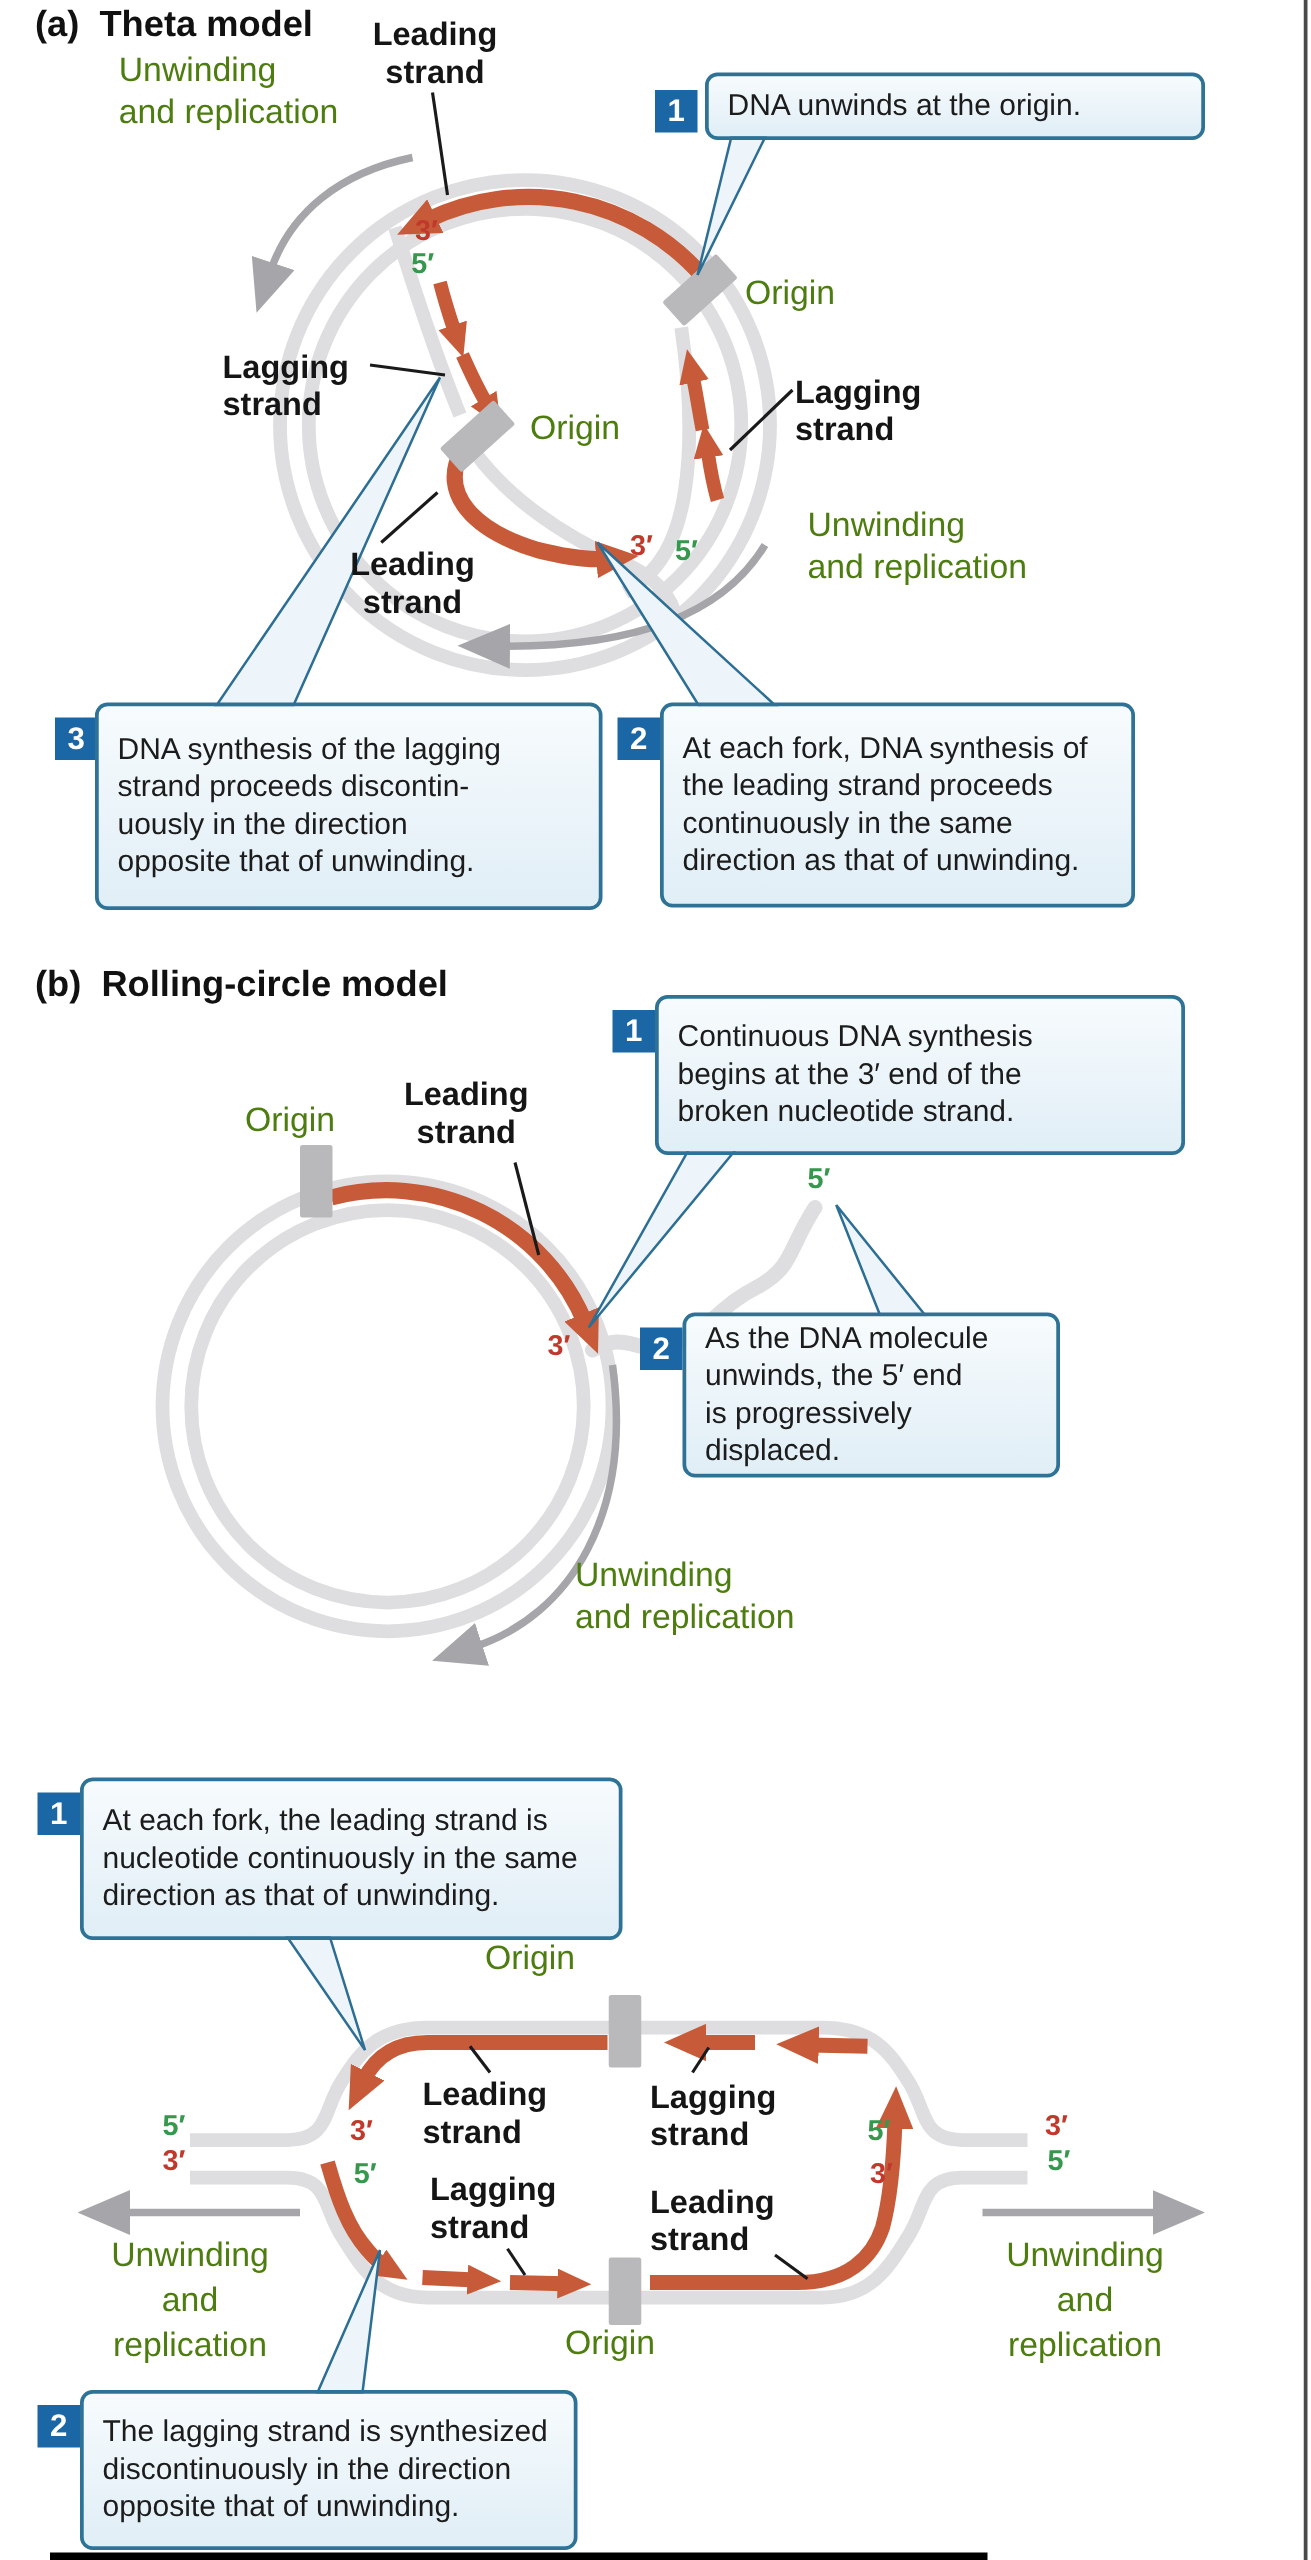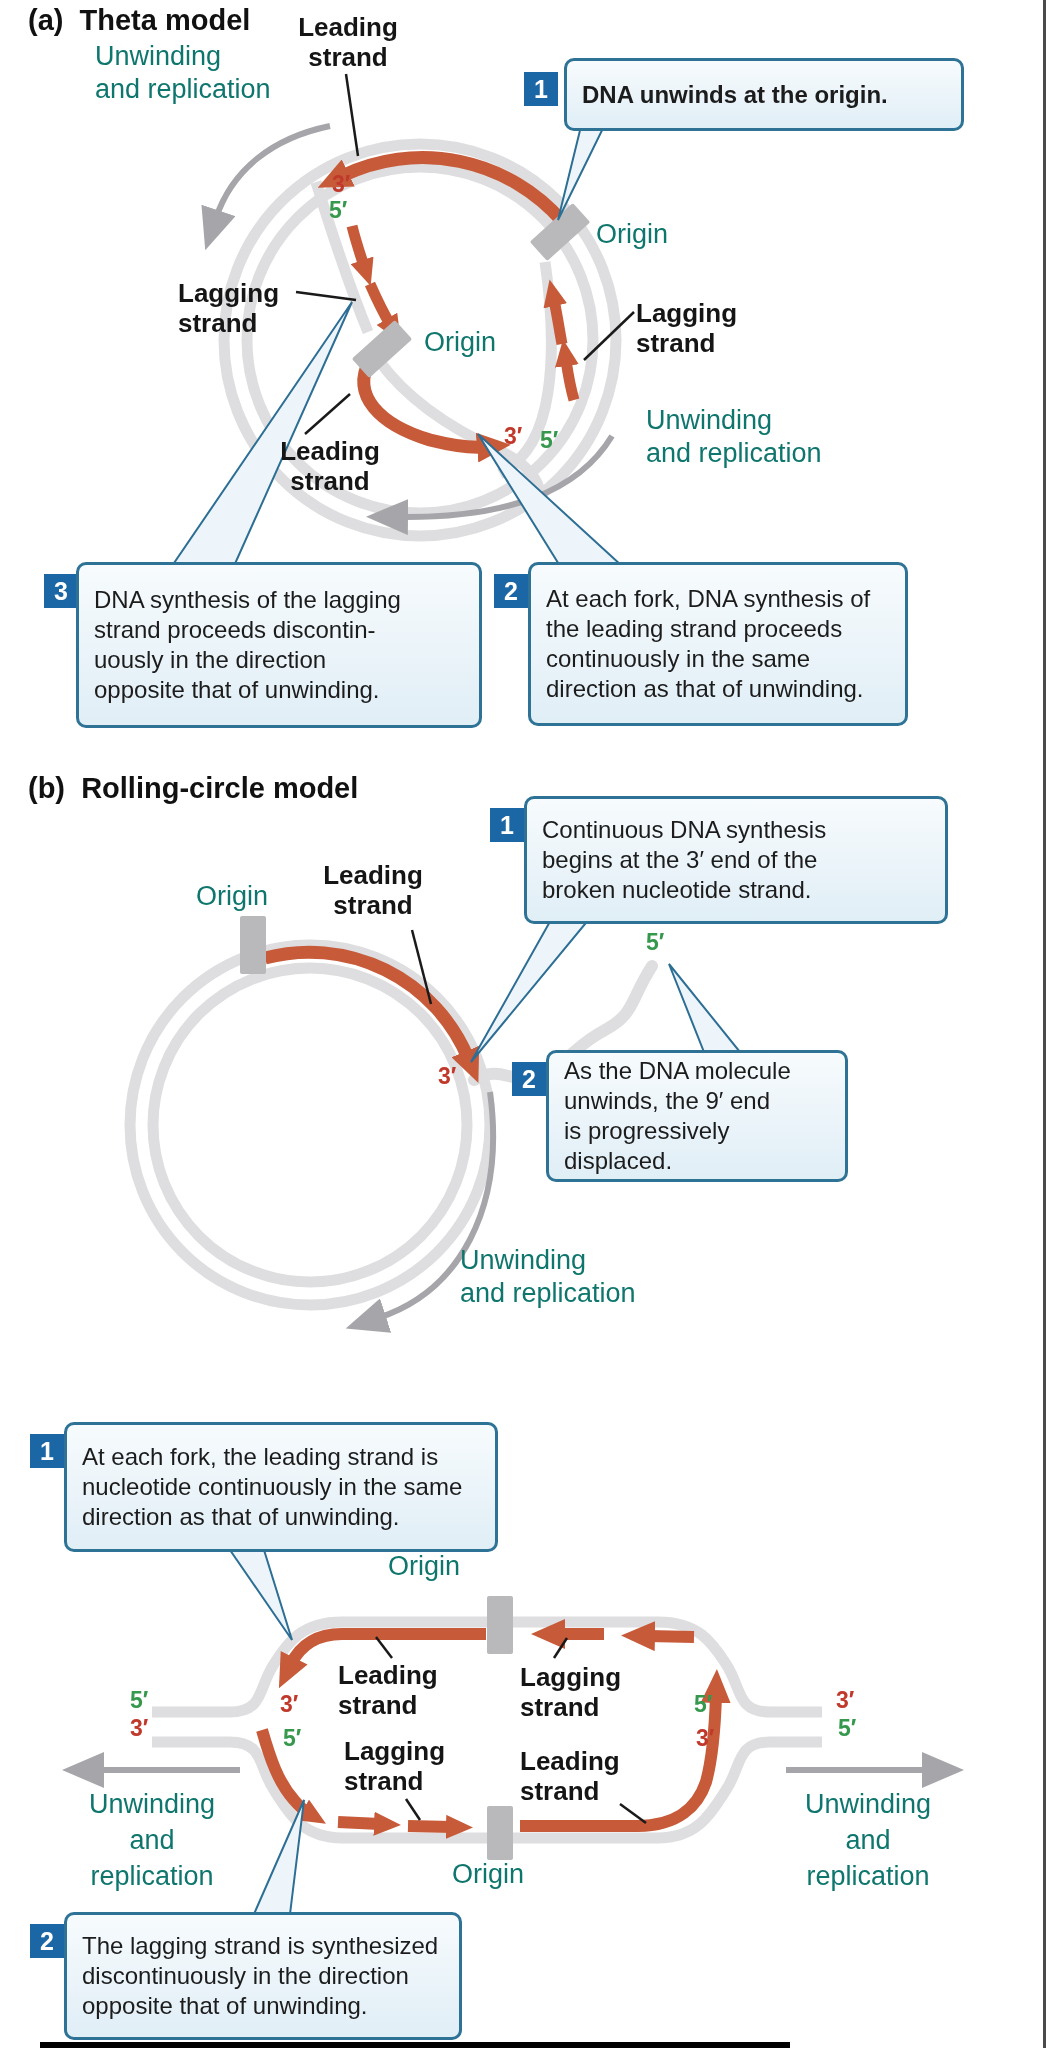--- a/index.html
+++ b/index.html
@@ -1,20 +1,20 @@
 <!DOCTYPE html>
 <html><head>
 <meta charset="utf-8">
 <style>
   html,body{margin:0;padding:0;background:#fff;}
   #fig{position:relative;width:1049px;height:2048px;background:#ffffff;overflow:hidden;
        font-family:"Liberation Sans", sans-serif;color:#1a1a1a;}
   svg.layer{position:absolute;left:0;top:0;}
   .title{position:absolute;font-weight:bold;font-size:29px;color:#111;white-space:pre;}
-  .lbl{position:absolute;font-size:27px;line-height:33px;color:#0f766e;white-space:pre-line;}
+  .lbl{position:absolute;font-size:27px;line-height:33px;color:#4d7c0f;white-space:pre-line;}
   .blbl{position:absolute;font-weight:bold;font-size:26px;line-height:30px;color:#151515;white-space:pre-line;}
   .ctr{text-align:center;}
   .prime{position:absolute;font-weight:bold;font-size:23px;line-height:24px;}
   .red{color:#C0392B;}
   .green{color:#35984C;}
   .callout{position:absolute;box-sizing:border-box;background:linear-gradient(180deg,#f7fbfd,#e0eef6);
      border:3px solid #2E7396;border-radius:10px;display:flex;align-items:center;
      padding:10px 15px;font-size:24px;line-height:30px;color:#1c1c1c;white-space:pre-line;}
   .badge{position:absolute;width:34px;height:34px;background:#1B66A5;color:#fff;font-weight:bold;
      font-size:25px;display:flex;align-items:center;justify-content:center;}
@@ -109,21 +109,21 @@
     </g>
   </svg>
 
   <div class="title" style="left:28px;top:4px;">(a)  Theta model</div>
   <div class="lbl" style="left:95px;top:40px;">Unwinding
 and replication</div>
   <div class="blbl ctr" style="left:296px;top:12px;width:104px;">Leading
 strand</div>
 
   <div class="badge" style="left:524px;top:72px;">1</div>
-  <div class="callout" style="left:564px;top:58px;width:400px;height:73px;font-weight:bold;">DNA unwinds at the origin.</div>
+  <div class="callout" style="left:564px;top:58px;width:400px;height:54px;">DNA unwinds at the origin.</div>
 
   <div class="lbl" style="left:596px;top:218px;">Origin</div>
   <div class="blbl" style="left:636px;top:298px;">Lagging
 strand</div>
   <div class="blbl" style="left:178px;top:278px;">Lagging
 strand</div>
   <div class="lbl" style="left:424px;top:326px;">Origin</div>
 
   <div class="prime red" style="left:332px;top:172px;">3′</div>
   <div class="prime green" style="left:329px;top:198px;">5′</div>
@@ -154,21 +154,21 @@
   <div class="badge" style="left:490px;top:808px;">1</div>
   <div class="callout" style="left:524px;top:796px;width:424px;height:128px;">Continuous DNA synthesis
 begins at the 3′ end of the
 broken nucleotide strand.</div>
 
   <div class="prime red" style="left:438px;top:1064px;">3′</div>
   <div class="prime green" style="left:646px;top:930px;">5′</div>
 
   <div class="badge" style="left:512px;top:1062px;">2</div>
   <div class="callout" style="left:546px;top:1050px;width:302px;height:132px;">As the DNA molecule
-unwinds, the 9′ end
+unwinds, the 5′ end
 is progressively displaced.</div>
 
   <div class="lbl" style="left:460px;top:1244px;">Unwinding
 and replication</div>
 
 
   <div class="badge" style="left:30px;top:1434px;">1</div>
   <div class="callout" style="left:64px;top:1422px;width:434px;height:130px;">At each fork, the leading strand is
 nucleotide continuously in the same
 direction as that of unwinding.</div>

